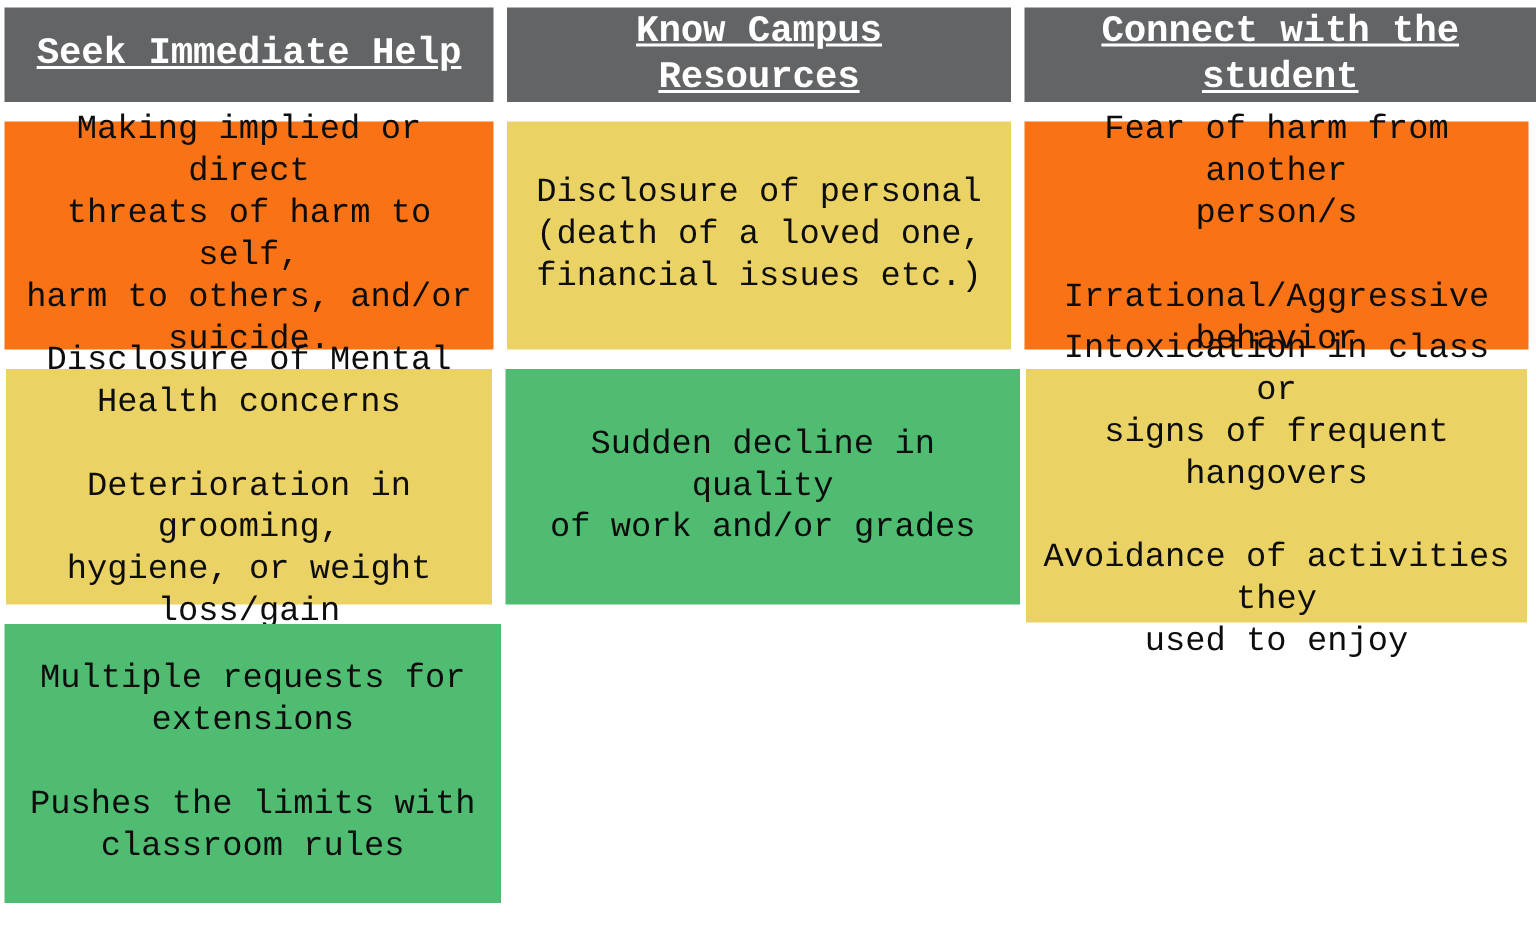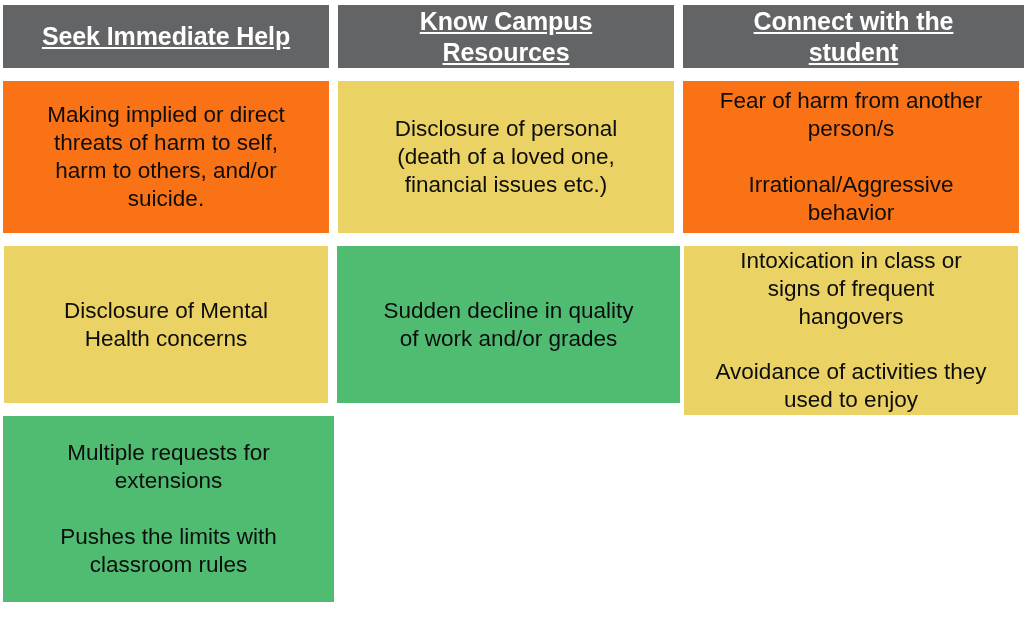--- a/index.html
+++ b/index.html
@@ -16,20 +16,21 @@
   #grid {
     box-sizing: border-box;
     width: 1024px;
     height: 626px;
     display: grid;
     grid-template-columns: 334px 346px 344px;
     grid-template-rows: 76px 165px 170px 187px;
     column-gap: 0px;
     row-gap: 0px;
     padding: 4px 0 0 0;
+    font-family: Liberation Mono, monospace;
   }
   .cellwrap {
     box-sizing: border-box;
     padding: 1px 5px 12px 3px;
   }
   .cellwrap.col2 { padding-left: 4px; padding-right: 6px; }
   .cellwrap.col3 { padding-left: 3px; padding-right: 0px; }
   .cellwrap.rowlast { padding-bottom: 0px; }
 
   .header-cell {
@@ -122,20 +123,22 @@
       <div class="para">Fear of harm from another
 person/s</div>
       <div class="para">Irrational/Aggressive
 behavior</div>
     </div>
   </div>
   <div class="cellwrap col2">
     <div class="body-cell yellow">
       <div class="para">Disclosure of Mental
 Health concerns</div>
+      <div class="para">Deterioration in grooming,
+hygiene, or weight loss/gain</div>
     </div>
   </div>
   <div class="cellwrap col3">
     <div class="body-cell green">
       <div class="para">Sudden decline in quality
 of work and/or grades</div>
     </div>
   </div>
 
   <div class="cellwrap col2 rowlast">

